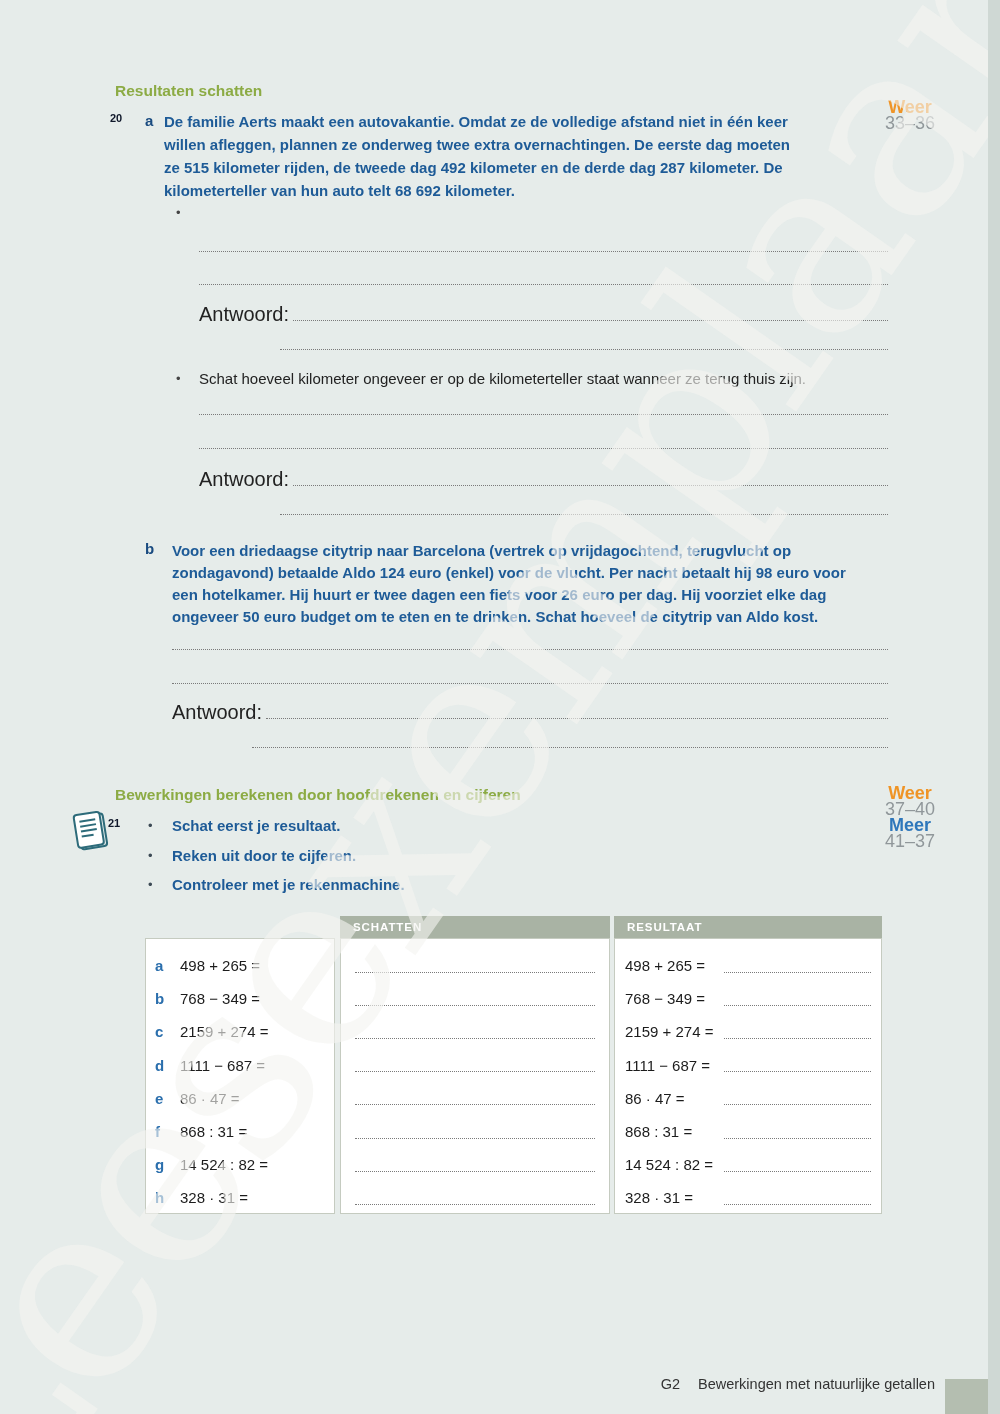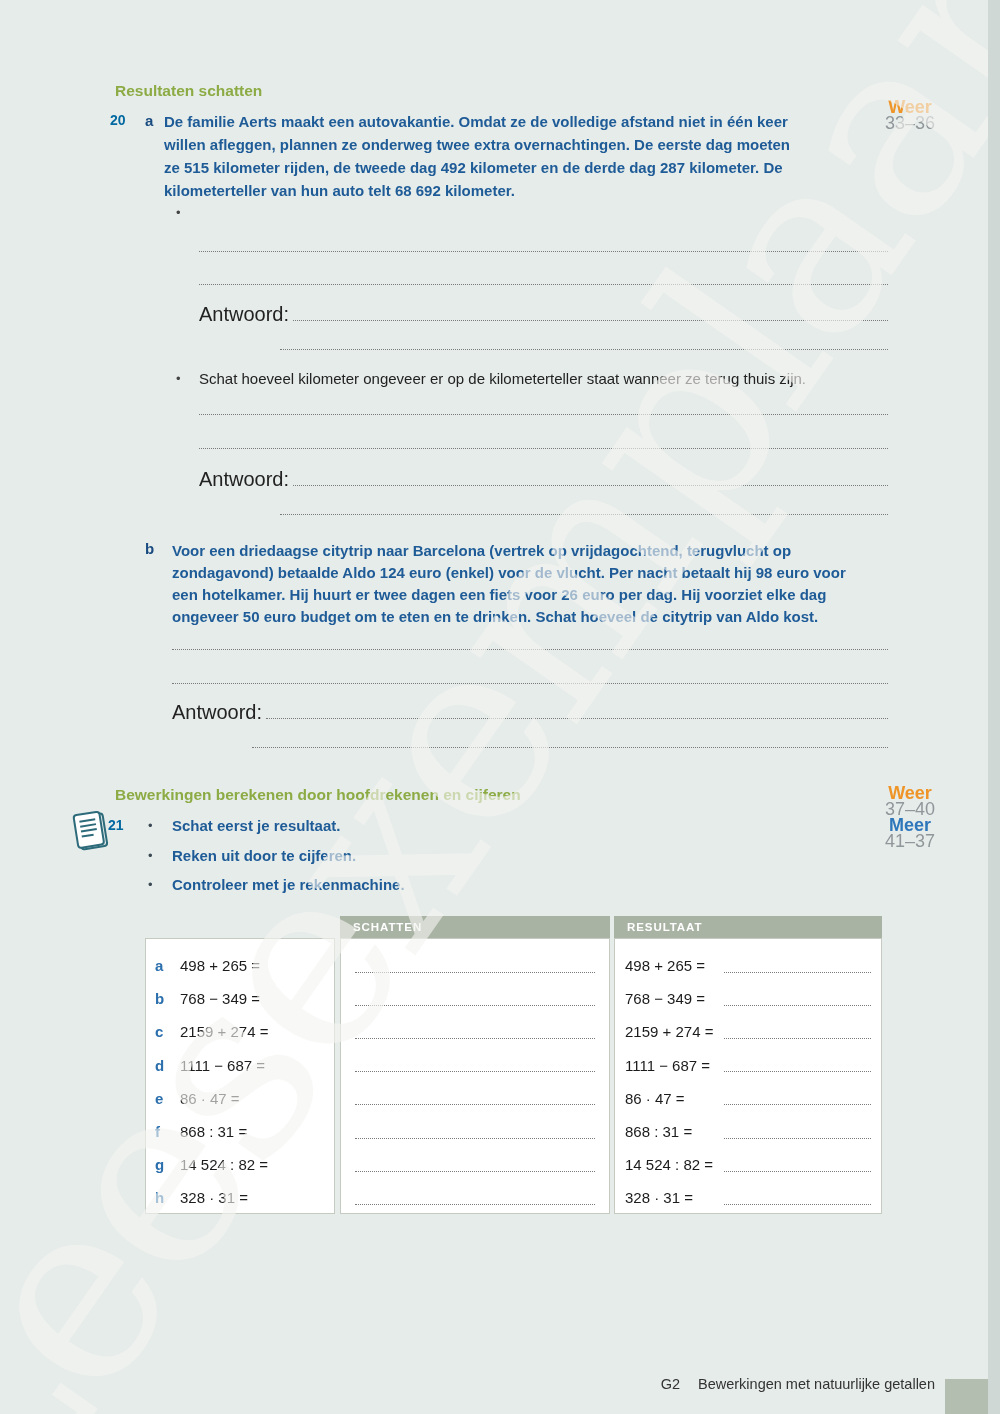--- a/index.html
+++ b/index.html
@@ -25,21 +25,21 @@
     font-size: 250px;
     letter-spacing: -6px;
     color: rgba(243, 244, 240, 0.62);
     white-space: nowrap;
     z-index: 6;
     pointer-events: none;
   }
 
   
   .s-heading { font-size: 15.5px; font-weight: 700; color: #8cab44; }
-  .ex-num    { font-size: 14px;  font-weight: 700; color: #0369a1; }
+  .ex-num    { font-size: 11px;  font-weight: 700; color: #0f172a; }
   .part-letter { font-size: 15px; font-weight: 700; color: #1a4b80; }
   .para {
     font-size: 15px; font-weight: 700; color: #1e5b97;
     line-height: 23px; white-space: pre-line;
   }
   .para.b { line-height: 22px; }
   .q { display: flex; font-size: 15px; color: #222; line-height: 17px; }
   .q .bmark { width: 23px; color: #444; font-size: 13px; }
   .q21 { display: flex; font-size: 15px; font-weight: 700; color: #1e5b97; line-height: 17px; }
   .q21 .bmark { width: 24px; color: #3c4a55; font-size: 13px; font-weight: 400; }

